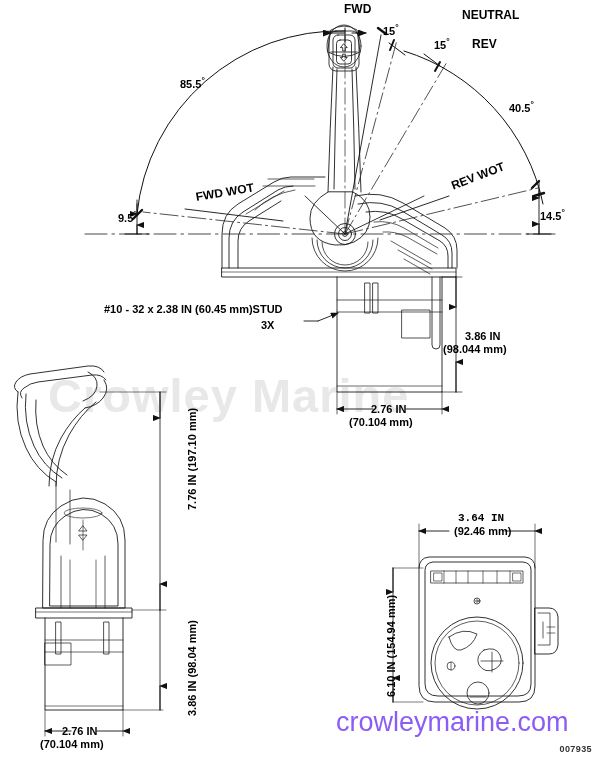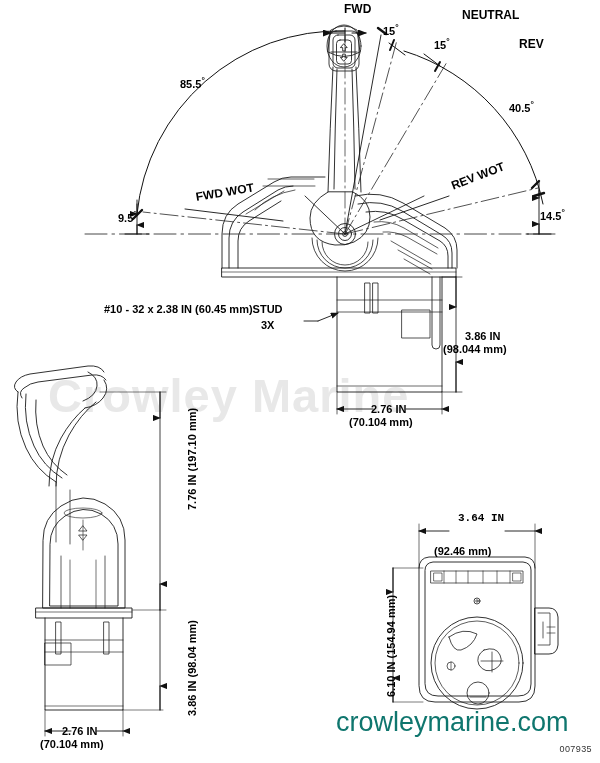--- a/index.html
+++ b/index.html
@@ -39,42 +39,42 @@
   #wm-main {
     left: 48px;
     top: 368px;
     font-size: 47px;
     letter-spacing: 1px;
   }
   #wm-url {
     left: 336px;
     top: 707px;
     font-size: 27px;
-    color: #0f766e;
+    color: #8b5cf6;
     font-weight: normal;
   }
   .lbl {
     position: absolute;
     font-family: "Liberation Sans", sans-serif;
     font-weight: bold;
     color: #000000;
     white-space: nowrap;
     line-height: 1.12;
   }
   .lbl.md { font-size: 11px; }
   .lbl.lg { font-size: 12px; }
   .deg::after { content: "\00B0"; font-size: 0.78em; vertical-align: super; }
   .rot90 { transform: rotate(-90deg); transform-origin: 0 0; }
   .rotlab { position: absolute; }
   #ref-no {
     position: absolute;
     right: 8px;
     top: 744px;
     font-size: 9px;
-    font-weight: normal;
+    font-weight: bold;
     color: #333;
     letter-spacing: 0.4px;
   }
   .tilt-fwdwot { transform: rotate(-9.5deg); transform-origin: left center; }
   .tilt-revwot { transform: rotate(-21deg); transform-origin: left center; }
 </style>
 </head>
 <body>
 
 <div id="sheet">
@@ -300,21 +300,21 @@
       <path d="M393 568 l0 134" stroke="#111" stroke-width="0.8"></path>
       <path d="M393 568 l0 24" stroke="#111" stroke-width="0.9" marker-end="url(#arrTs)"></path>
       <path d="M393 702 l0 -24" stroke="#111" stroke-width="0.9" marker-end="url(#arrTs)"></path>
       <path d="M393 568 l30 0" stroke="#111" stroke-width="0.55"></path>
       <path d="M393 702 l30 0" stroke="#111" stroke-width="0.55"></path>
     </g>
   </svg>
 
   <div class="lbl lg" style="left:344px; top:3px;">FWD</div>
   <div class="lbl lg" style="left:418px; top:9px;padding-left:44px;">NEUTRAL</div>
-  <div class="lbl lg" style="left:472px; top:38px;margin-left:47px;">REV</div>
+  <div class="lbl lg" style="left:472px; top:38px;">REV</div>
 
   <div class="lbl lg tilt-fwdwot" style="left:196px; top:191px;">FWD WOT</div>
   <div class="lbl lg tilt-revwot" style="left:452px; top:180px;">REV WOT</div>
 
   <div class="lbl md deg" style="left:180px; top:76px;">85.5</div>
   <div class="lbl md deg" style="left:383px; top:23px;">15</div>
   <div class="lbl md deg" style="left:434px; top:37px;">15</div>
   <div class="lbl md deg" style="left:509px; top:100px;">40.5</div>
   <div class="lbl md deg" style="left:118px; top:210px;">9.5</div>
   <div class="lbl md deg" style="left:511px; top:208px;margin-left:29px;">14.5</div>
@@ -330,20 +330,20 @@
   <div class="rotlab" style="left:186px; top:510px;">
     <div class="lbl md rot90" style="left:0; top:0;">7.76 IN (197.10 mm)</div>
   </div>
   <div class="rotlab" style="left:186px; top:716px;">
     <div class="lbl md rot90" style="left:0; top:0;">3.86 IN (98.04 mm)</div>
   </div>
   <div class="lbl md" style="left:62px; top:725px;">2.76 IN</div>
   <div class="lbl md" style="left:40px; top:738px;">(70.104 mm)</div>
 
   <div class="lbl md" style="left:458px; top:512px;font-family:Liberation Mono, monospace;">3.64 IN</div>
-  <div class="lbl md" style="left:434px; top:525px;margin-top:20px;">(92.46 mm)</div>
+  <div class="lbl md" style="left:454px; top:525px;">(92.46 mm)</div>
   <div class="rotlab" style="left:385px; top:697px;">
     <div class="lbl md rot90" style="left:0; top:0;">6.10 IN (154.94 mm)</div>
   </div>
 
   <div id="ref-no">007935</div>
 
 </div>
 
 </body></html>

